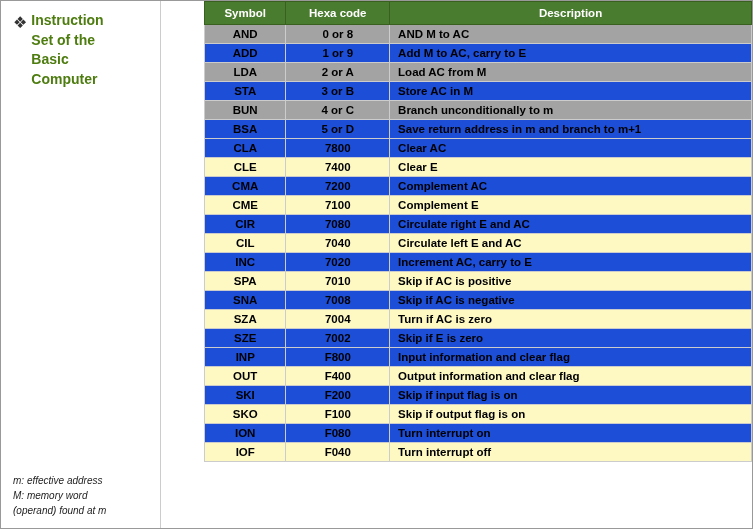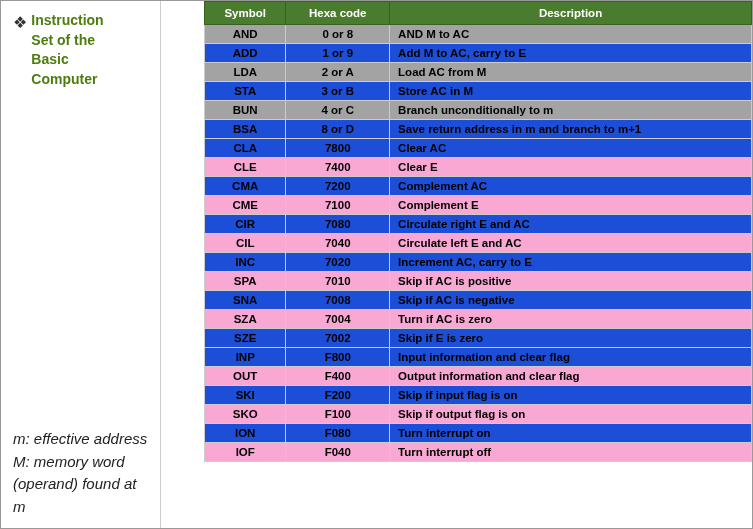--- a/index.html
+++ b/index.html
@@ -43,21 +43,21 @@
       margin-top: 2px;
       flex-shrink: 0;
     }
     .title-text {
       font-size: 14px;
       font-weight: bold;
       color: #4d7c0f;
       line-height: 1.4;
     }
     .footnote-section {
-      font-size: 15px;
+      font-size: 10px;
       color: #222;
       line-height: 1.5;
     }
     .footnote-section .fn-line {
       font-style: italic;
     }
     .table-panel {
       flex: 1;
       overflow: hidden;
       padding-left: 43px;
@@ -83,21 +83,21 @@
     }
     tbody tr td:last-child {
       text-align: left;
     }
     tbody tr.green-row td {
       background: #a3a3a3;
       color: #000;
       font-weight: bold;
     }
     tbody tr.white-row td {
-      background: #f9a8d4;
+      background: #fef9c3;
     }
     tbody tr td {
       font-weight: bold;
     }
     tbody tr.alt-row td {
       background: #1d4ed8;
     }
   </style>
 </head>
 <body>
@@ -144,21 +144,21 @@
             <td>3 or B</td>
             <td>Store AC in M</td>
           </tr>
           <tr class="green-row">
             <td>BUN</td>
             <td>4 or C</td>
             <td>Branch unconditionally to m</td>
           </tr>
           <tr class="alt-row">
             <td>BSA</td>
-            <td>8 or D</td>
+            <td>5 or D</td>
             <td>Save return address in m and branch to m+1</td>
           </tr>
           <tr class="alt-row">
             <td>CLA</td>
             <td>7800</td>
             <td>Clear AC</td>
           </tr>
           <tr class="white-row">
             <td>CLE</td>
             <td>7400</td>

